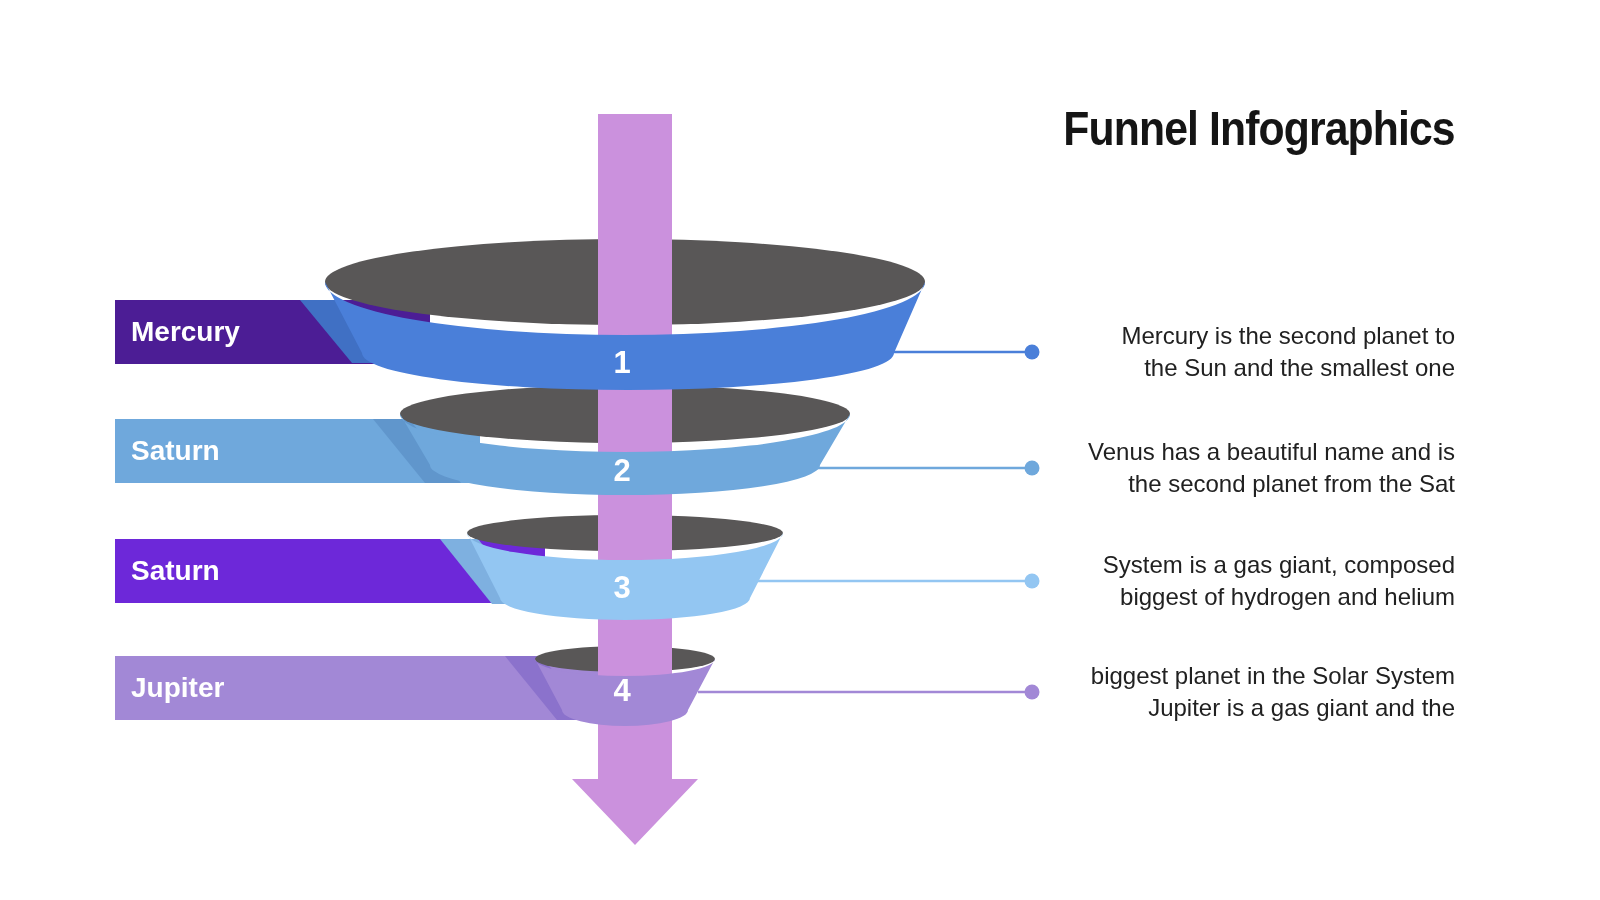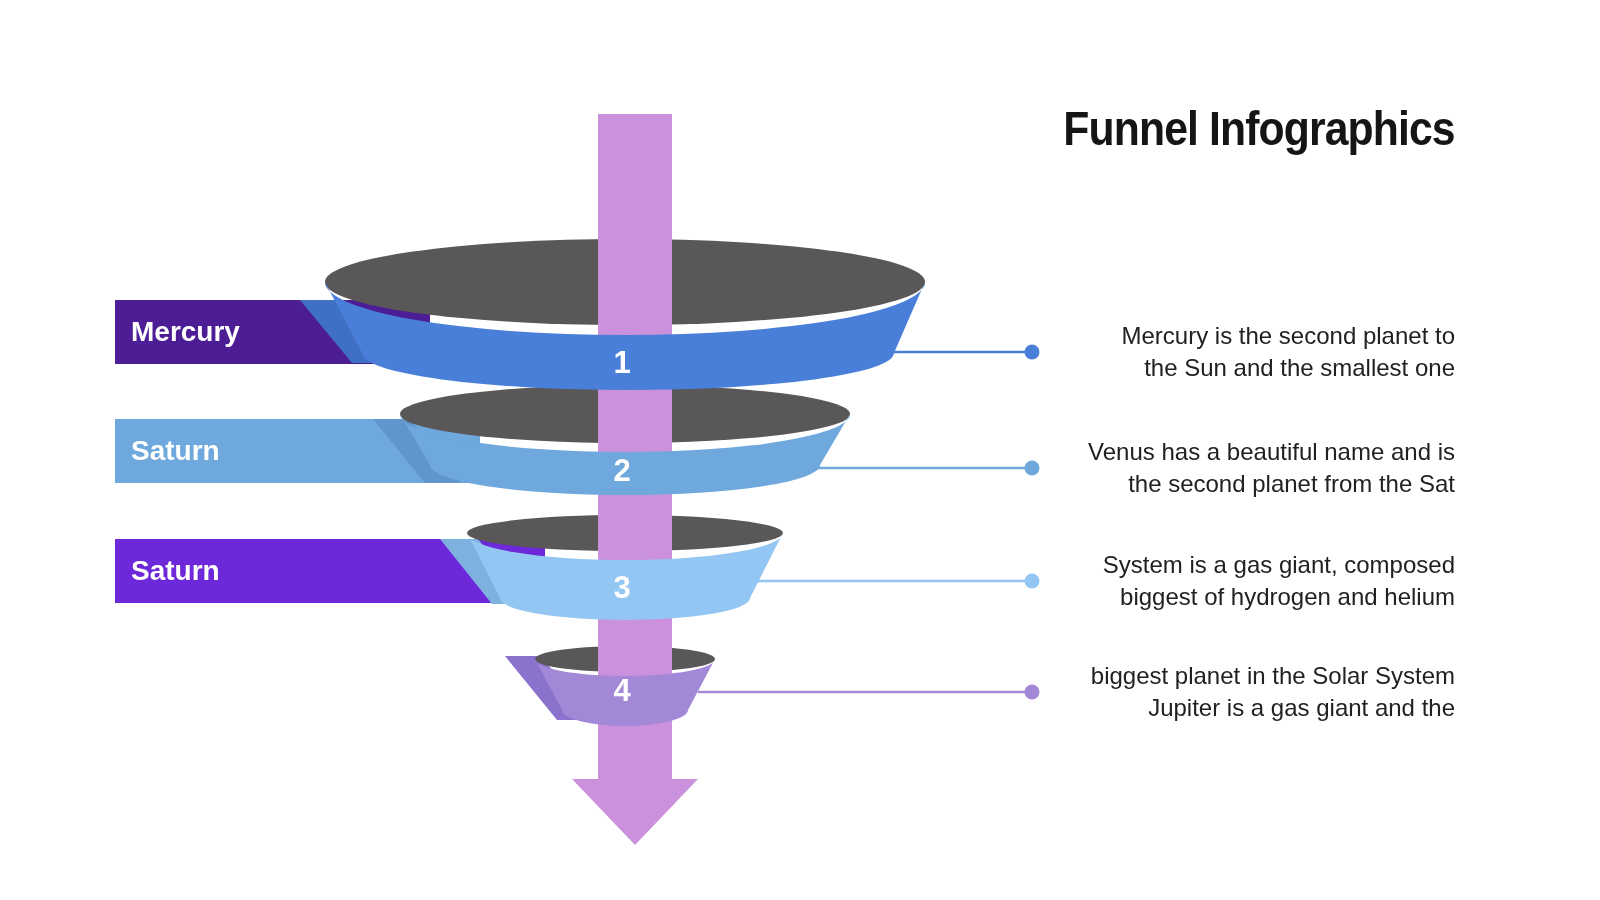--- a/index.html
+++ b/index.html
@@ -36,20 +36,23 @@
 <div class="stage">
 
   <div class="bar bar-mercury" style="background: #4c1d95;">
     <span>Mercury</span>
   </div>
   <div class="bar bar-venus" style="background: rgb(111, 168, 220);">
     <span>Saturn</span>
   </div>
   <div class="bar bar-saturn" style="background: #6d28d9;">
     <span>Saturn</span>
+  </div>
+  <div class="bar bar-jupiter" style="background: rgb(162, 136, 214);">
+    <span>Jupiter</span>
   </div>
 
   <svg class="funnel-svg" width="1600" height="900" viewBox="0 0 1600 900">
 
     <line x1="885" y1="352" x2="1032" y2="352" stroke-width="2.5" stroke="#4a7fd9"></line>
     <circle cx="1032" cy="352" r="7.5" fill="#4a7fd9"></circle>
     <line x1="815" y1="468" x2="1032" y2="468" stroke-width="2.5" stroke="#6fa8dc"></line>
     <circle cx="1032" cy="468" r="7.5" fill="#6fa8dc"></circle>
     <line x1="755" y1="581" x2="1032" y2="581" stroke-width="2.5" stroke="#93c6f2"></line>
     <circle cx="1032" cy="581" r="7.5" fill="#93c6f2"></circle>

